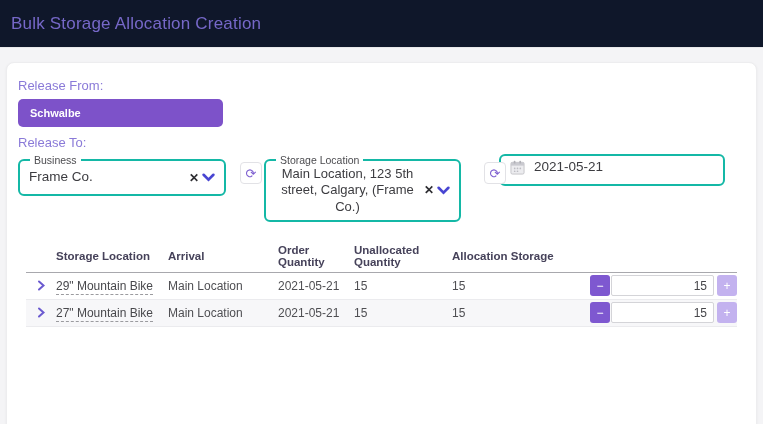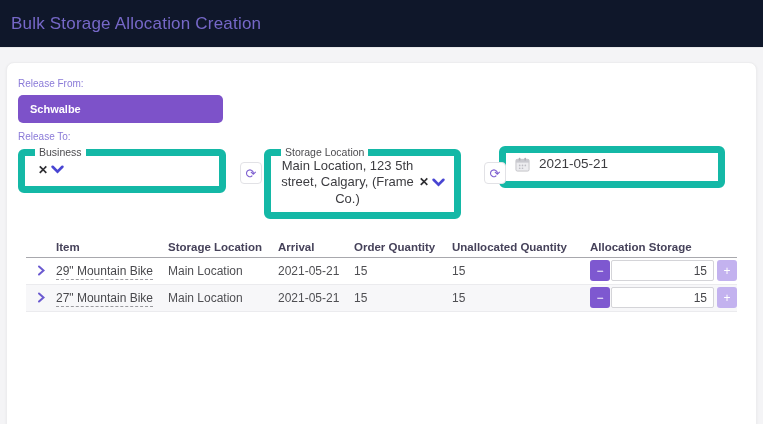--- a/index.html
+++ b/index.html
@@ -21,34 +21,34 @@
   }
 
   
   .card {
     position: absolute; top: 62px; left: 6px; right: 6px; height: 380px;
     background: #ffffff; border: 1px solid #ededef; border-radius: 8px;
     box-shadow: 0 1px 3px rgba(0,0,0,.05);
     padding: 15px 11px 0 11px;
   }
 
-  .plabel { font-size: 10px; color: #8a7ad8; }
+  .plabel { font-size: 13px; color: #8a7ad8; }
   .release-to { margin-top: 8px; }
 
   .badge {
     margin-top: 6px; width: 205px; height: 28px;
     background: #7d52c9; border-radius: 5px;
     color: #ffffff; font-size: 11px; font-weight: bold;
     display: flex; align-items: center; padding-left: 12px;
   }
 
   
   .fields-row { margin-top: 4px; display: flex; align-items: flex-start; }
   fieldset.field {
-    border: 7px solid #14b8a6; border-radius: 6px;
+    border: 2px solid #14b8a6; border-radius: 6px;
     padding: 0 9px 5px 9px; background: #fff;
   }
   fieldset.field legend {
     font-size: 10.5px; color: #4c4c50; padding: 0 4px; margin-left: 1px;
   }
   .field-inner { display: flex; align-items: center; min-height: 23px; }
   .field-value { flex: 1; font-size: 13.5px; color: #3c3c40; line-height: 1.25; }
   .field-biz { width: 208px; }
   .field-storage { width: 197px; margin-left: 38px; }
   .field-storage .field-value { font-size: 13px; text-align: center; }
@@ -110,20 +110,21 @@
 <main class="card">
 
   <div class="plabel">Release From:</div>
   <div class="badge">Schwalbe</div>
   <div class="plabel release-to">Release To:</div>
 
   <div class="fields-row">
     <fieldset class="field field-biz">
       <legend>Business</legend>
       <div class="field-inner">
+        <span class="field-value">Frame Co.</span>
         <span class="clear-x">✕</span>
         <svg class="chev" viewBox="0 0 12 8">
             <path d="M1.5 1.5 L6 6 L10.5 1.5" stroke="#4845d2" stroke-width="2.4" fill="none" stroke-linecap="round"></path>
           </svg>
       </div>
     </fieldset>
 
     <fieldset class="field field-storage">
       <legend>Storage Location</legend>
       <div class="field-inner">
@@ -152,21 +153,20 @@
       </div>
     </fieldset>
   </div>
 
   <button class="refresh-btn refresh-1"><span>⟳</span></button>
   <button class="refresh-btn refresh-2"><span>⟳</span></button>
 
   <div class="grid">
     <div class="trow thead">
       <div class="th"></div>
-      <div class="th">Item</div>
       <div class="th">Storage Location</div>
       <div class="th">Arrival</div>
       <div class="th">Order Quantity</div>
       <div class="th">Unallocated Quantity</div>
       <div class="th">Allocation Storage</div>
     </div>
 
     <div class="trow tbody-row">
       <div class="expander">
         <svg viewBox="0 0 8 11">

